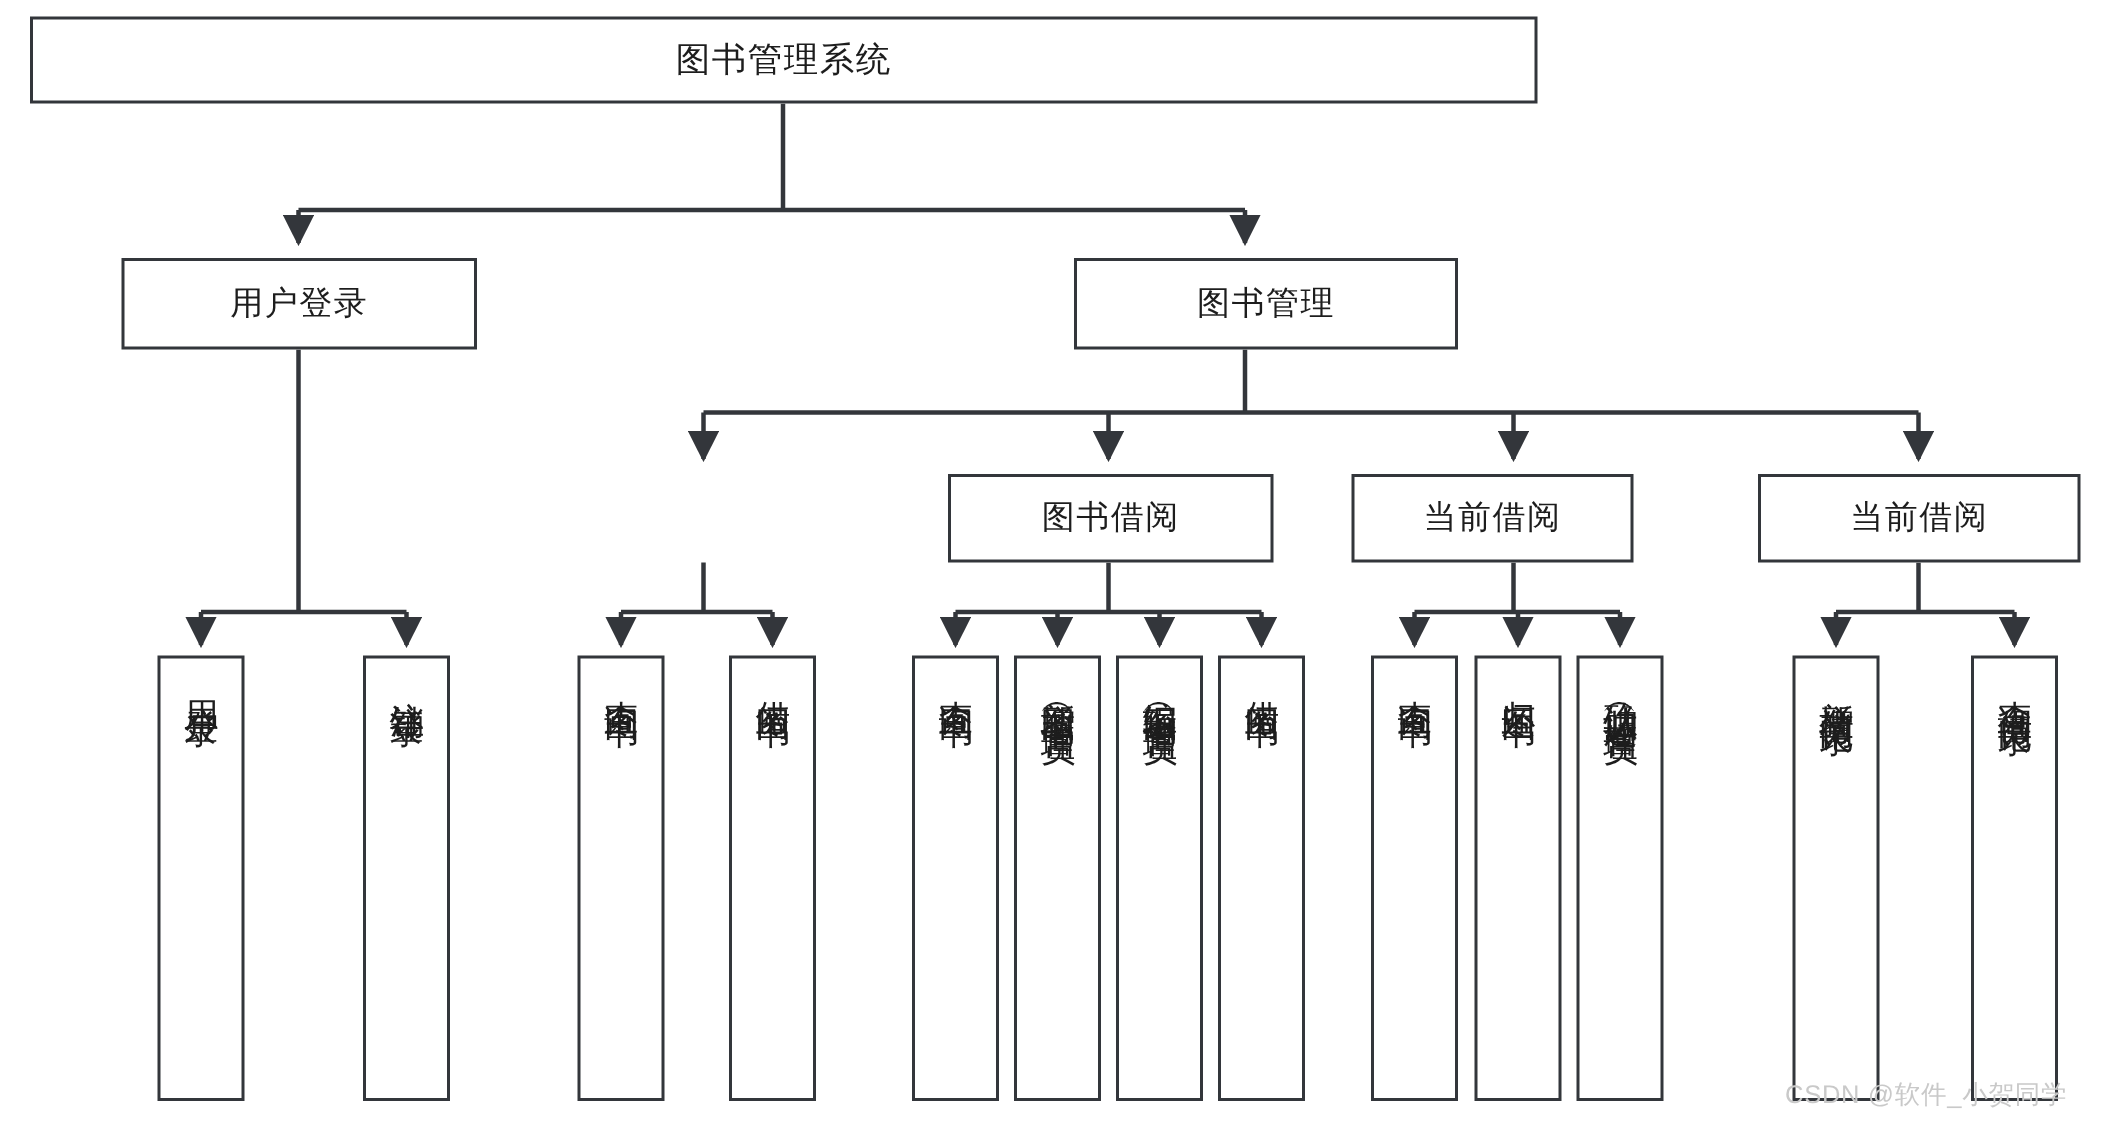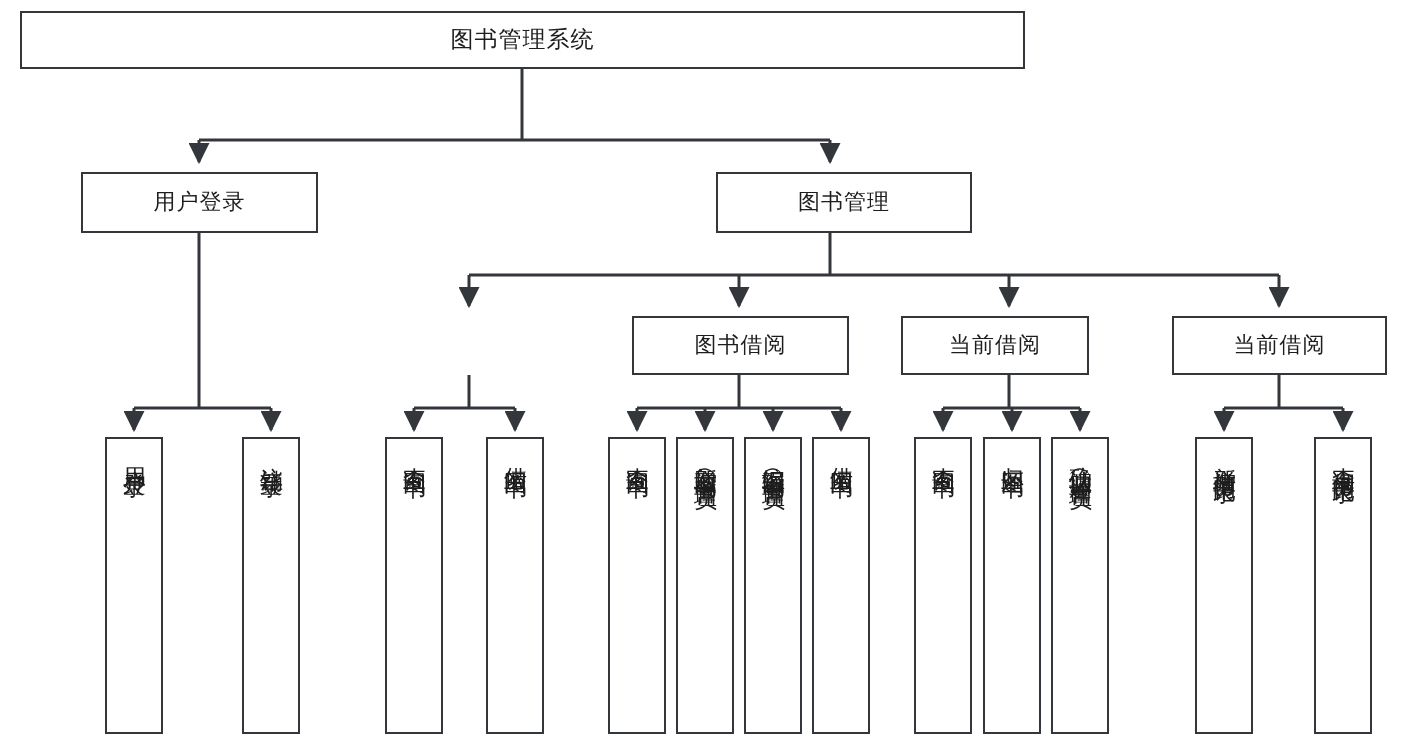--- a/index.html
+++ b/index.html
@@ -184,14 +184,15 @@
     <span class="label">确认归还（管理员）</span>
   </div>
 
   <div class="node vertical" style="left:1195px; top:437px; width:58px; height:297px;">
     <span class="label">新增借阅记录</span>
   </div>
   <div class="node vertical" style="left:1314px; top:437px; width:58px; height:297px;">
     <span class="label">查询借阅记录</span>
   </div>
 
+  <div class="watermark" style="left:1190px; top:718px;">CSDN @软件_小贺同学</div>
 
 </div>
 
 </body></html>

